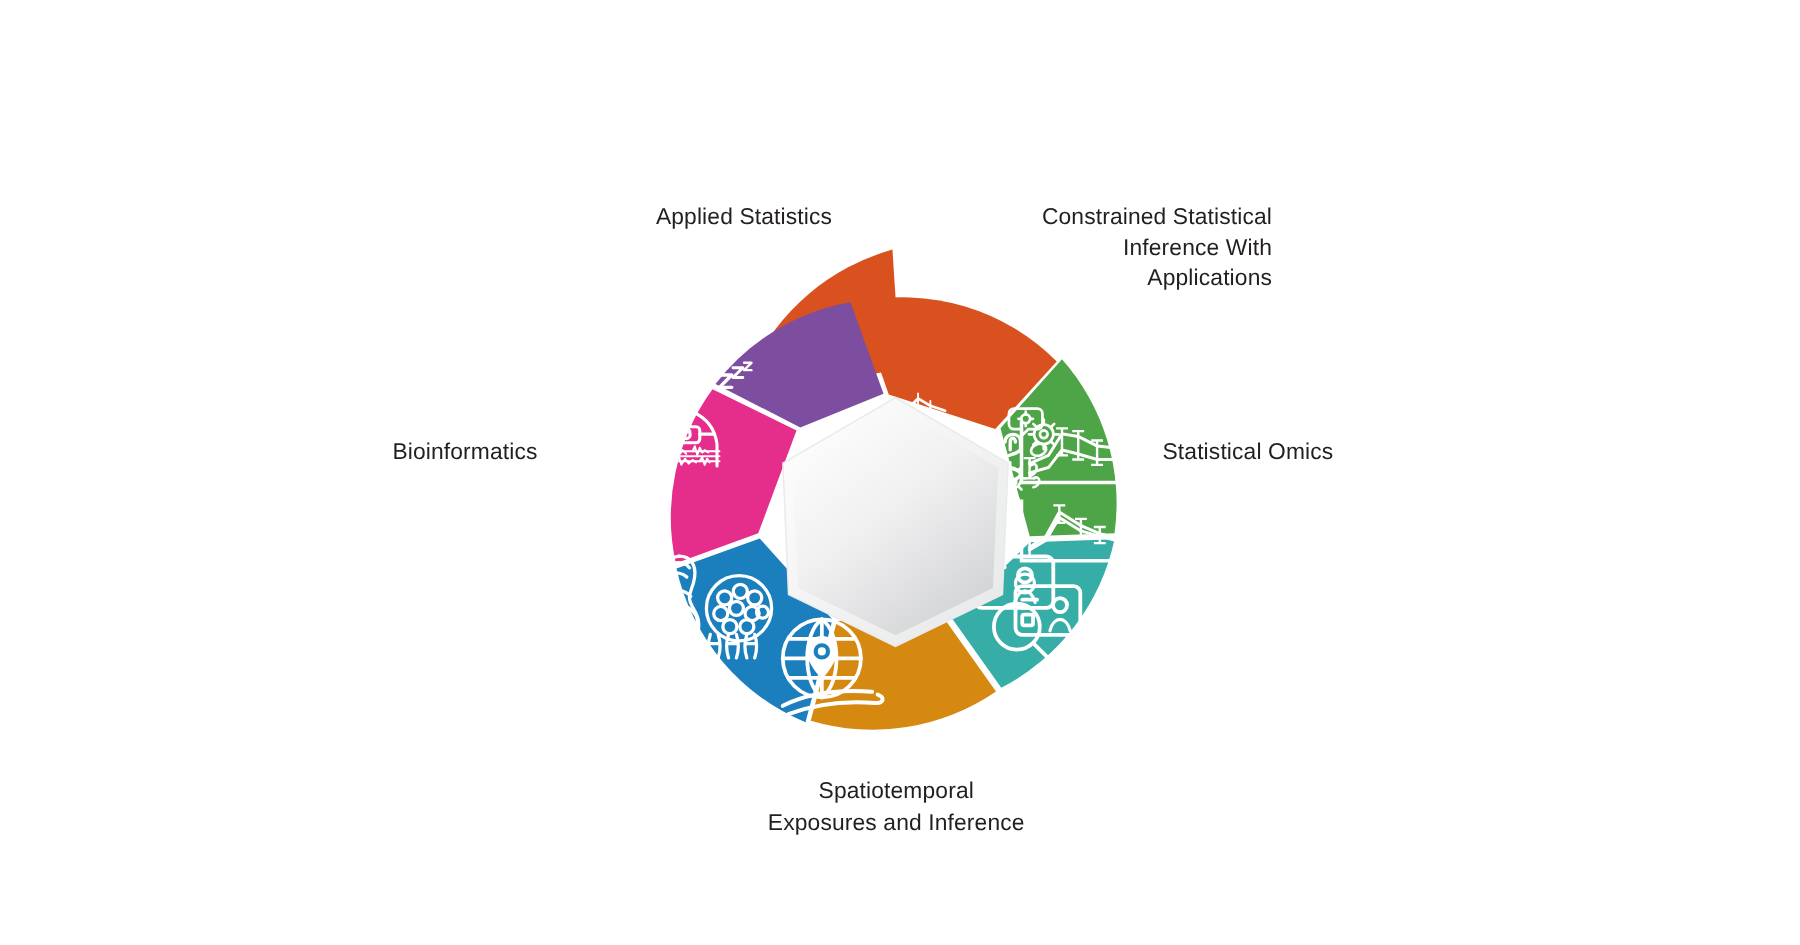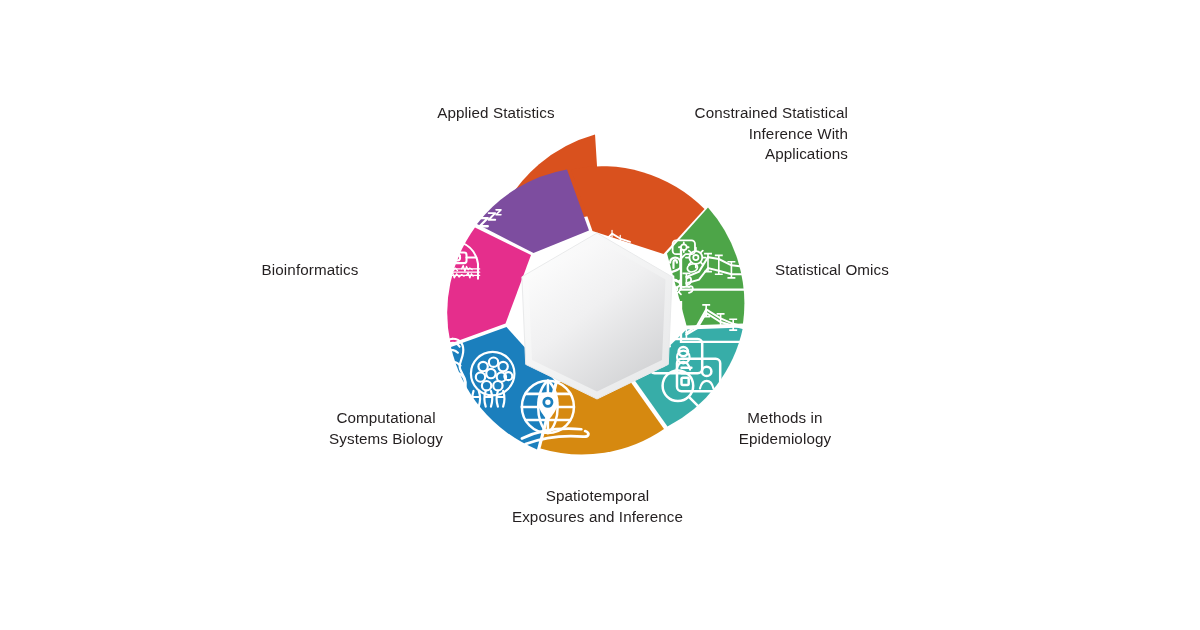--- a/index.html
+++ b/index.html
@@ -3,21 +3,21 @@
 <meta charset="utf-8">
 <style>
   html,body{margin:0;padding:0;}
   body{
     width:1200px;height:630px;
     background:#ffffff;
     font-family:"Liberation Sans","DejaVu Sans",sans-serif;
     overflow:hidden;
     position:relative;
   }
-  #stage{position:absolute;inset:0;}
+  #stage{position:absolute;inset:0;margin-top:32px;}
   svg.wheel{position:absolute;left:0;top:0;width:1200px;height:630px;}
   .seg-label{
     position:absolute;
     color:#231f20;
     font-size:15.2px;
     line-height:20.6px;
     letter-spacing:.1px;
     white-space:pre-line;
     font-family:"Liberation Sans","DejaVu Sans",sans-serif;
   }
@@ -361,24 +361,20 @@
   </svg>
 
   <div class="seg-label lbl-c" style="left:406px;top:103px;width:180px;">Applied Statistics</div>
 
   <div class="seg-label lbl-c" style="left:668px;top:103px;width:180px;text-align:right;">Constrained Statistical
 Inference With
 Applications</div>
 
   <div class="seg-label lbl-l" style="left:775px;top:260px;width:190px;">Statistical Omics</div>
 
-  <div class="seg-label lbl-c" style="left:700px;top:408px;width:170px;">Methods in
-Epidemiology</div>
 
   <div class="seg-label lbl-c" style="left:505px;top:486px;width:185px;">Spatiotemporal
 Exposures and Inference</div>
 
-  <div class="seg-label lbl-c" style="left:300px;top:408px;width:172px;">Computational
-Systems Biology</div>
 
   <div class="seg-label lbl-r" style="left:215px;top:260px;width:190px;">Bioinformatics</div>
 
 </div>
 
 </body></html>

